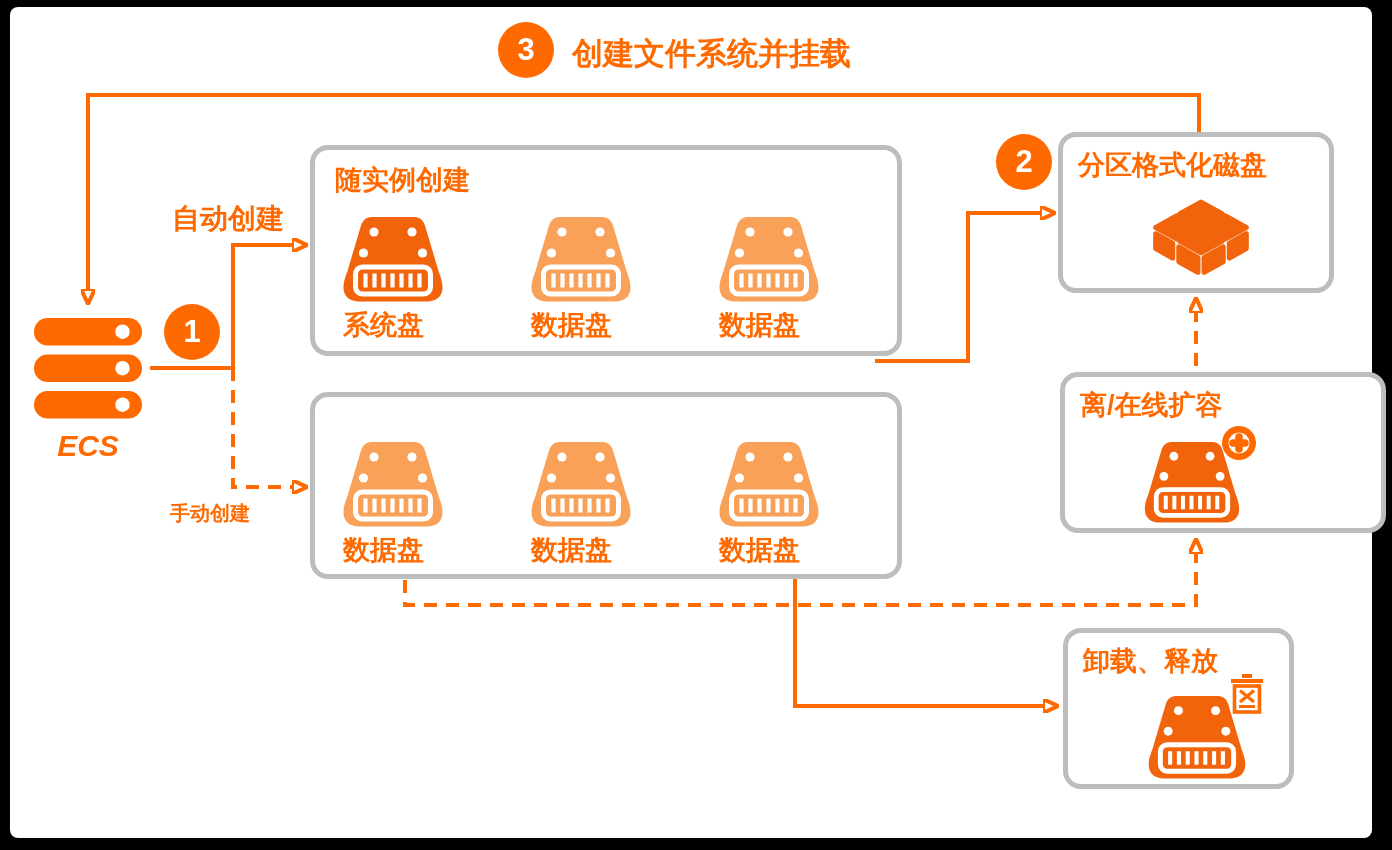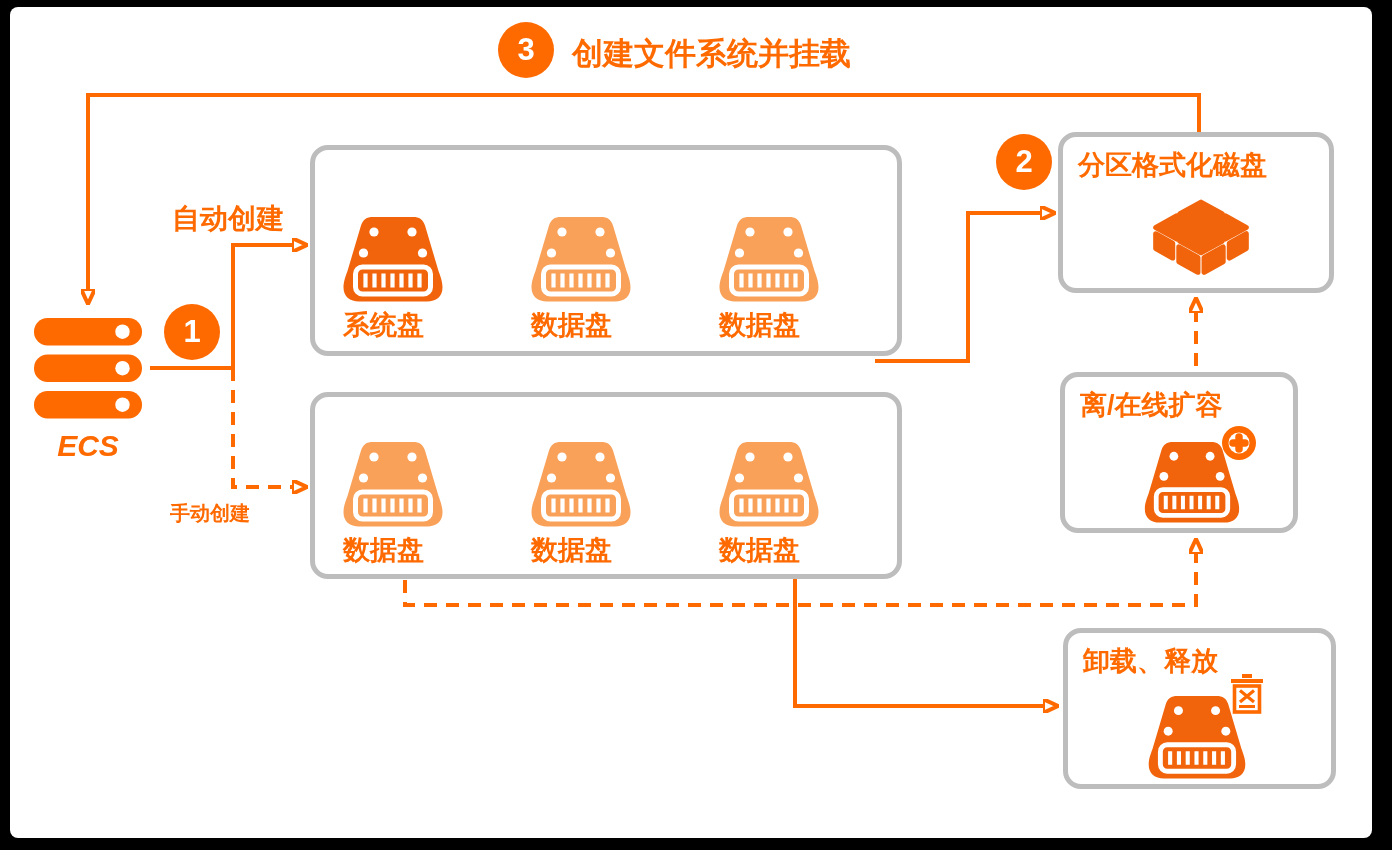--- a/index.html
+++ b/index.html
@@ -42,22 +42,22 @@
   #ecs .ecs-label{margin-top:10px;font-size:30px;font-weight:bold;color:var(--accent);}
 
   
   .box{
     position:absolute;border:5px solid var(--box-border);border-radius:18px;
     background:#fff;box-sizing:border-box;
   }
   #box-with-instance{left:310px;top:145px;width:592px;height:211px;}
   #box-manual{left:310px;top:392px;width:592px;height:187px;}
   #box-partition{left:1058px;top:132px;width:276px;height:161px;}
-  #box-resize{left:1060px;top:372px;width:238px;height:161px;}
-  #box-detach{left:1063px;top:628px;width:273px;height:161px;}
+  #box-resize{left:1060px;top:372px;width:326px;height:161px;}
+  #box-detach{left:1063px;top:628px;width:231px;height:161px;}
 
   .box-title{
     position:absolute;left:20px;top:12px;font-size:27px;font-weight:bold;
     color:var(--accent);white-space:nowrap;
   }
   #box-partition .box-title,#box-resize .box-title,#box-detach .box-title{left:15px;top:10px;}
 
   .disk-row{position:absolute;left:28px;right:28px;display:flex;justify-content:space-between;}
   #box-with-instance .disk-row{top:66px;}
   #box-manual .disk-row{top:44px;}
@@ -150,20 +150,21 @@
   <div class="ecs-label">ECS</div>
 </div>
 
 <div class="badge" id="badge-step1">1</div>
 <div class="badge" id="badge-step2">2</div>
 
 <div class="lbl" id="auto-create-label">自动创建</div>
 <div class="lbl" id="manual-create-label">手动创建</div>
 
 <div class="box" id="box-with-instance">
+  <div class="box-title">随实例创建</div>
   <div class="disk-row">
     <div class="disk-item">
       <svg class="disk-dark" viewBox="0 0 100 86">
           <use href="#sym-disk"></use>
         </svg>
       <div class="disk-label">系统盘</div>
     </div>
     <div class="disk-item">
       <svg class="disk-light" viewBox="0 0 100 86">
           <use href="#sym-disk"></use>

